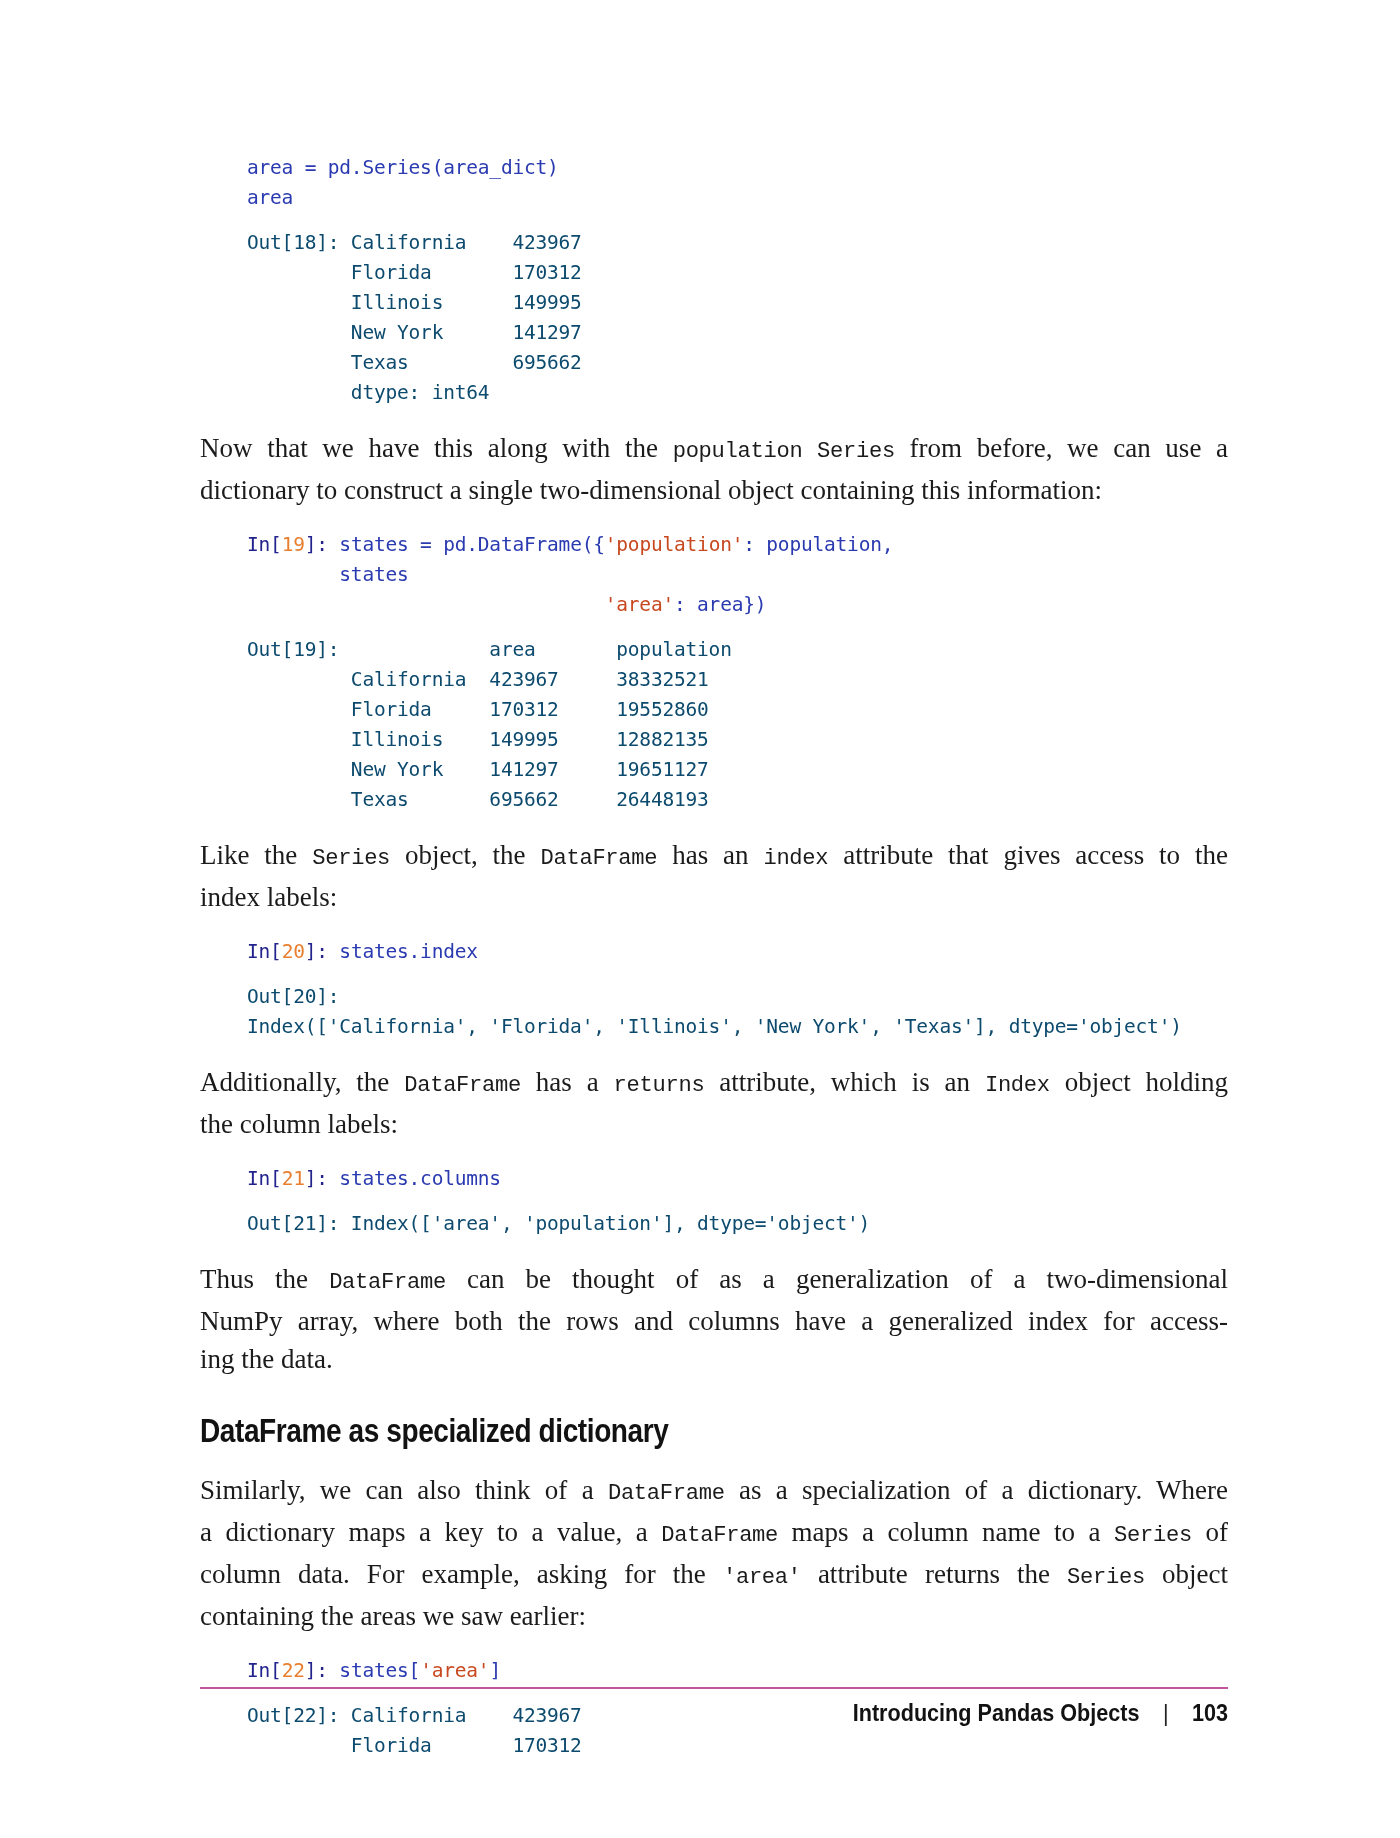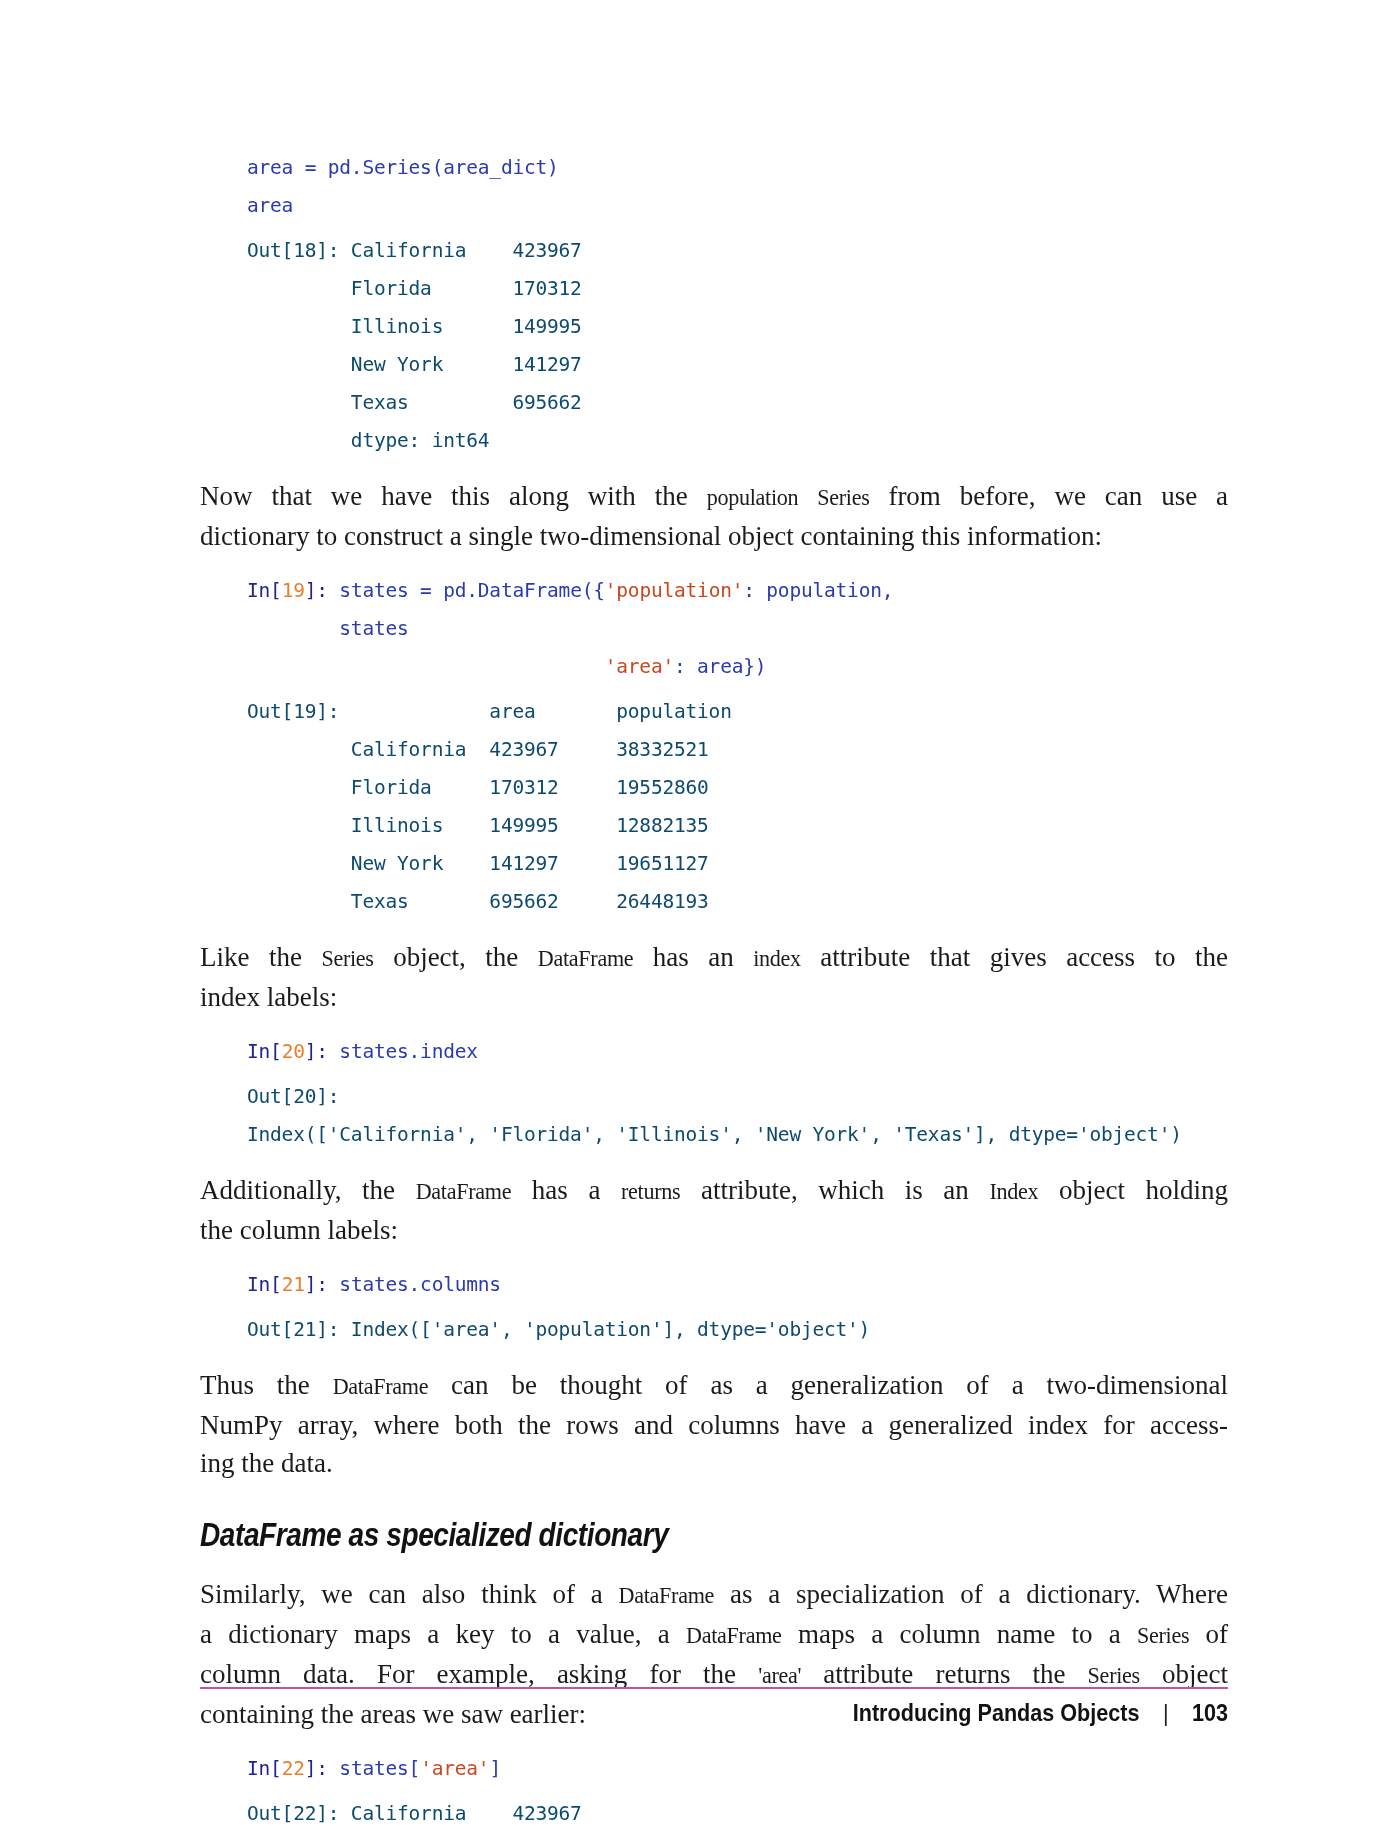--- a/index.html
+++ b/index.html
@@ -20,45 +20,44 @@
   }
   
   .codeblock { margin: 15px 0 15px 0; padding-left: 47px; }
   .codeblock.outblock { margin-top: 13px; }
   .codeline {
     font-family: "DejaVu Sans Mono", monospace;
     font-size: 19.5px;
     line-height: 30px;
     white-space: pre;
     letter-spacing: -0.2px;
-    margin-top: 8px;
   }
   .sp { color: var(--prompt-navy, #23238e); text-align: right; }   
   .sn { color: var(--in-number, #e87e2e); }     
   .sb { color: var(--code-blue, #2a3ab0); }     
   .so { color: var(--string-orange, #c8481f); } 
   .sk { color: #0c4a6e; }                       
   
   .para { margin: 21px 0; }
   .pline {
     font-size: 27px;
     line-height: 38px;
     text-align: justify;
     text-align-last: justify;
     color: var(--body-text, #1b1b1b);
   }
   .pline.last { text-align-last: left; }
   .st { font-family: "Liberation Serif", serif; }
   .sm {
-    font-family: Liberation Serif, serif;
+    font-family: Liberation Mono, monospace;
     font-size: 0.82em;
     letter-spacing: -0.3px;
   }
   
-  .heading { margin: 34px 0 14px 0; font-style: italic; }
+  .heading { margin: 34px 0 14px 0; }
   .heading-inner {
     display: inline-block;
     font-family: "Liberation Sans", sans-serif;
     font-weight: bold;
     font-size: 33px;
     letter-spacing: -0.5px;
     transform: scaleX(0.85);
     transform-origin: left center;
     color: #121212;
     white-space: nowrap;

